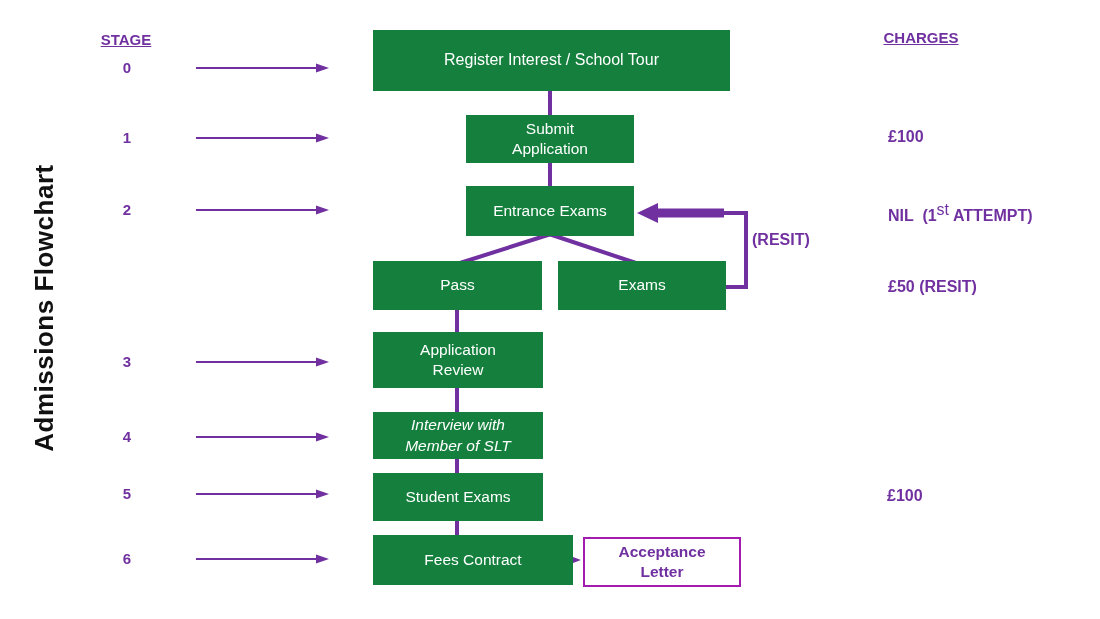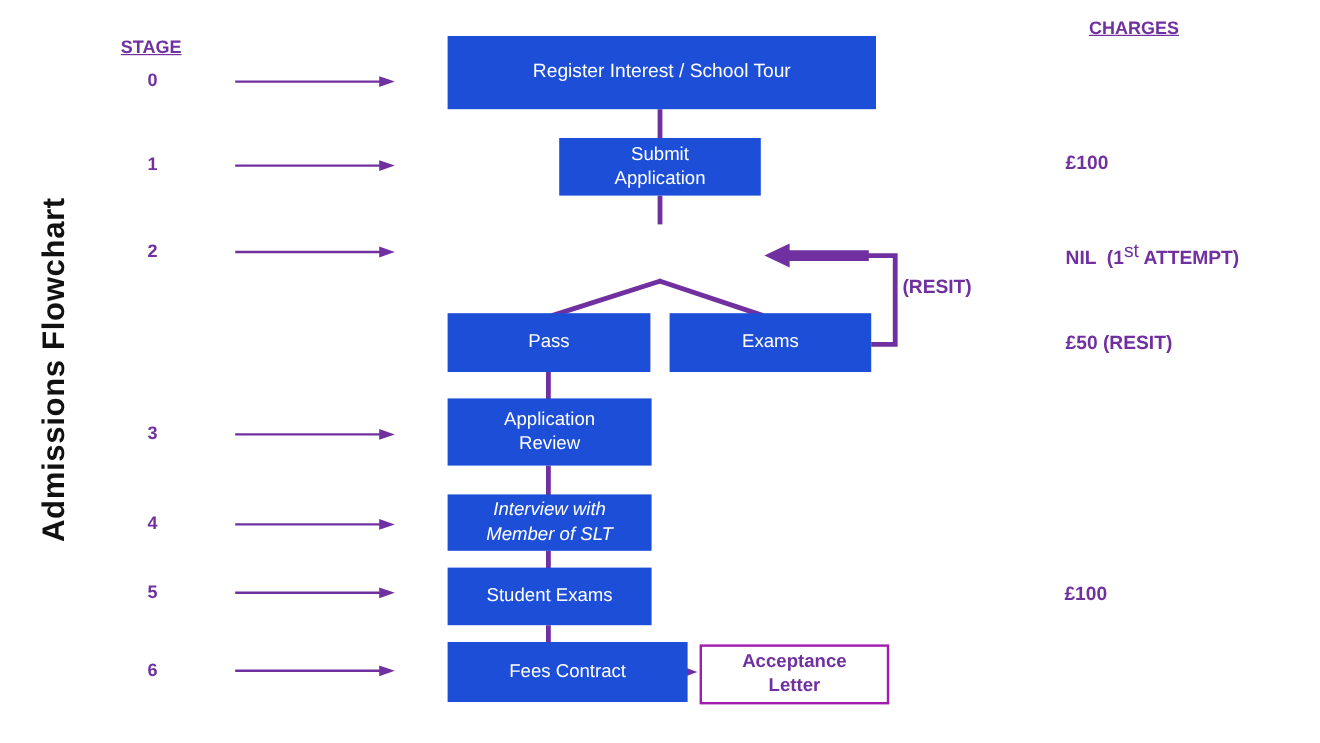--- a/index.html
+++ b/index.html
@@ -20,42 +20,42 @@
     color:#111111;
     letter-spacing:0.5px;
   }
   .col-header{
     position:absolute;
     font-size:15px;font-weight:bold;
     color:#7030A0;
     text-decoration:underline;
   }
   #stage-header{left:96px;top:31px;width:60px;text-align:center;}
-  #charges-header{left:876px;top:15px;width:90px;text-align:center;margin-left:24px;}
+  #charges-header{left:876px;top:29px;width:90px;text-align:center;}
   .stage-num{
     position:absolute;left:102px;width:50px;height:22px;
     text-align:center;line-height:22px;
     font-size:15px;font-weight:bold;color:#7030A0;
   }
   #stage-0{top:57px;} #stage-1{top:127px;} #stage-2{top:199px;}
   #stage-3{top:351px;} #stage-4{top:426px;} #stage-5{top:483px;} #stage-6{top:548px;}
   .charge{
     position:absolute;height:22px;line-height:22px;
     font-size:16px;font-weight:bold;color:#7030A0;
     white-space:pre;
   }
   #charge-0{left:888px;top:126px;}
   #charge-1{left:888px;top:199px;}
   #charge-2{left:752px;top:229px;}
   #charge-3{left:888px;top:276px;}
   #charge-4{left:887px;top:485px;}
   #charge-1 sup{font-size:16px;font-weight:normal;}
   .node{
     position:absolute;
-    background:#1d4ed8;
+    background:#15803d;
     color:#ffffff;
     display:flex;align-items:center;justify-content:center;
     text-align:center;
     font-size:15.5px;
     white-space:pre-line;
     line-height:1.3;
   }
   #node-register{left:373px;top:30px;width:357px;height:61px;font-size:16px;}
   #node-submit{left:466px;top:115px;width:168px;height:48px;}
   #node-entrance{left:466px;top:186px;width:168px;height:50px;}
@@ -147,20 +147,21 @@
         <polyline points="726,287 746,287 746,213 722,213" fill="none" stroke-width="4"></polyline>
         <line x1="724" y1="213" x2="656" y2="213" stroke-width="9"></line>
         <polygon points="637,213 658,203 658,223" stroke="none"></polygon>
       </g>
     </g>
   </svg>
 
   <div class="node" id="node-register">Register Interest / School Tour</div>
   <div class="node" id="node-submit">Submit
 Application</div>
+  <div class="node" id="node-entrance">Entrance Exams</div>
   <div class="node" id="node-pass">Pass</div>
   <div class="node" id="node-fail">Exams</div>
   <div class="node" id="node-application-review">Application
 Review</div>
   <div class="node" id="node-interview">Interview with
 Member of SLT</div>
   <div class="node" id="node-student-offer">Student Exams</div>
   <div class="node" id="node-fees-contract">Fees Contract</div>
   <div class="node" id="node-acceptance">Acceptance
 Letter</div>

